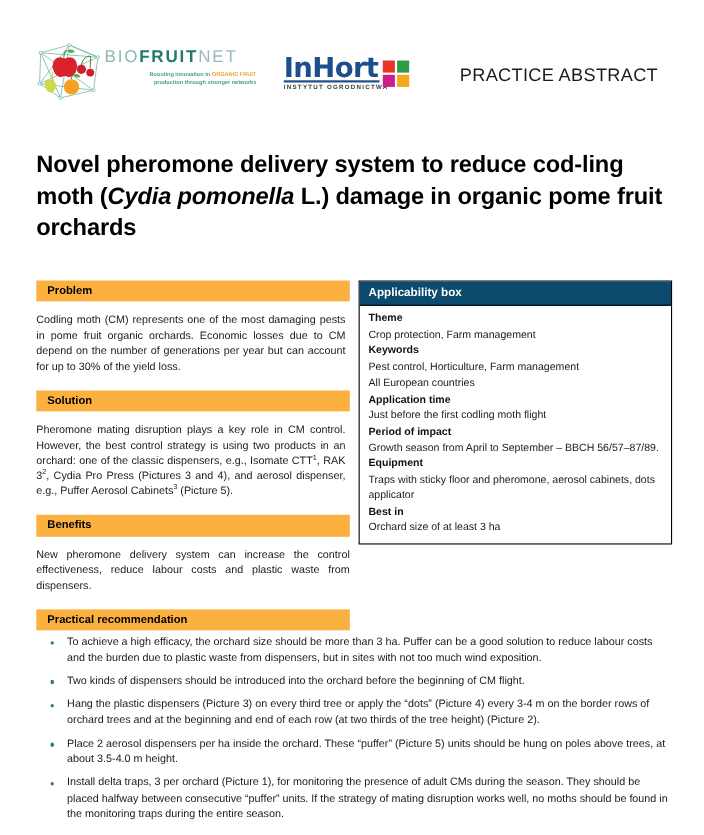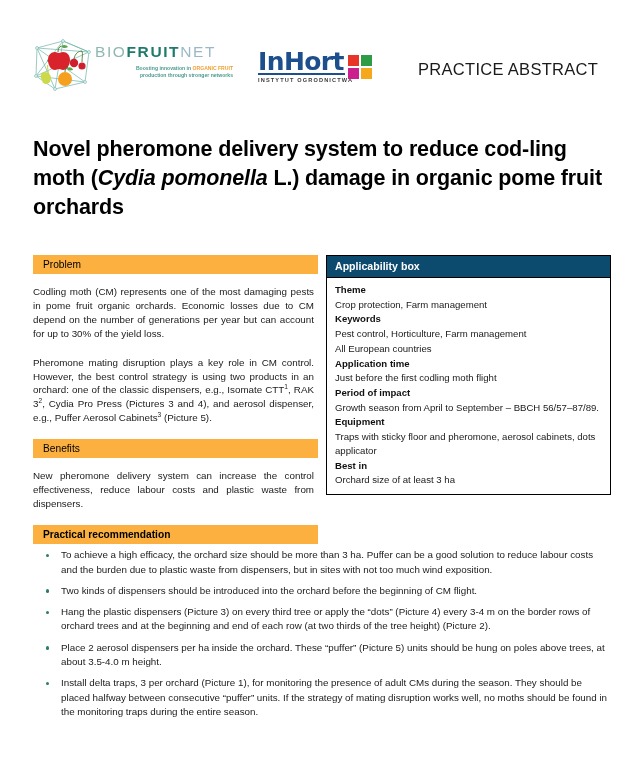--- a/index.html
+++ b/index.html
@@ -162,21 +162,21 @@
     margin-bottom: 1px;
   }
 
   
   .left-col { width: 285px; }
 
   .sec-head {
     background: #fbb040;
     color: #000;
     font-size: 10.2px;
-    font-weight: 400;
+    font-weight: 700;
     padding: 3px 0 3px 10px;
     line-height: 1.3;
   }
   .sec-body {
     font-size: 9.8px;
     line-height: 1.42;
     text-align: justify;
     color: #1a1a1a;
     padding: 1px 0 0 0;
     margin-bottom: 14px;
@@ -301,20 +301,21 @@
       <div class="ab-label">Best in</div>
       <div class="ab-value">Orchard size of at least 3 ha</div>
     </div>
   </aside>
 
   <div class="left-col">
 
     <div class="sec-head">Problem</div>
     <p class="sec-body">Codling moth (CM) represents one of the most damaging pests in pome fruit organic orchards. Economic losses due to CM depend on the number of generations per year but can account for up to 30% of the yield loss.</p>
 
+    <div class="sec-head">Solution</div>
     <p class="sec-body"><span>Pheromone mating disruption plays a key role in CM control. However, the best control strategy is using two products in an orchard: one of the classic dispensers, e.g., Isomate CTT</span><sup>1</sup><span>, RAK 3</span><sup>2</sup><span>, Cydia Pro Press (Pictures 3 and 4), and aerosol dispenser, e.g., Puffer Aerosol Cabinets</span><sup>3</sup><span> (Picture 5).</span></p>
 
     <div class="sec-head">Benefits</div>
     <p class="sec-body">New pheromone delivery system can increase the control effectiveness, reduce labour costs and plastic waste from dispensers.</p>
 
     <div class="pr-head">Practical recommendation</div>
   </div>
 
   <ul class="bullets">
     <li><span>To achieve a high efficacy, the orchard size should be more than 3 ha. Puffer can be a good solution to reduce labour costs and the burden due to plastic waste from dispensers, but in sites with not too much wind exposition.</span><b></b><span></span></li>

